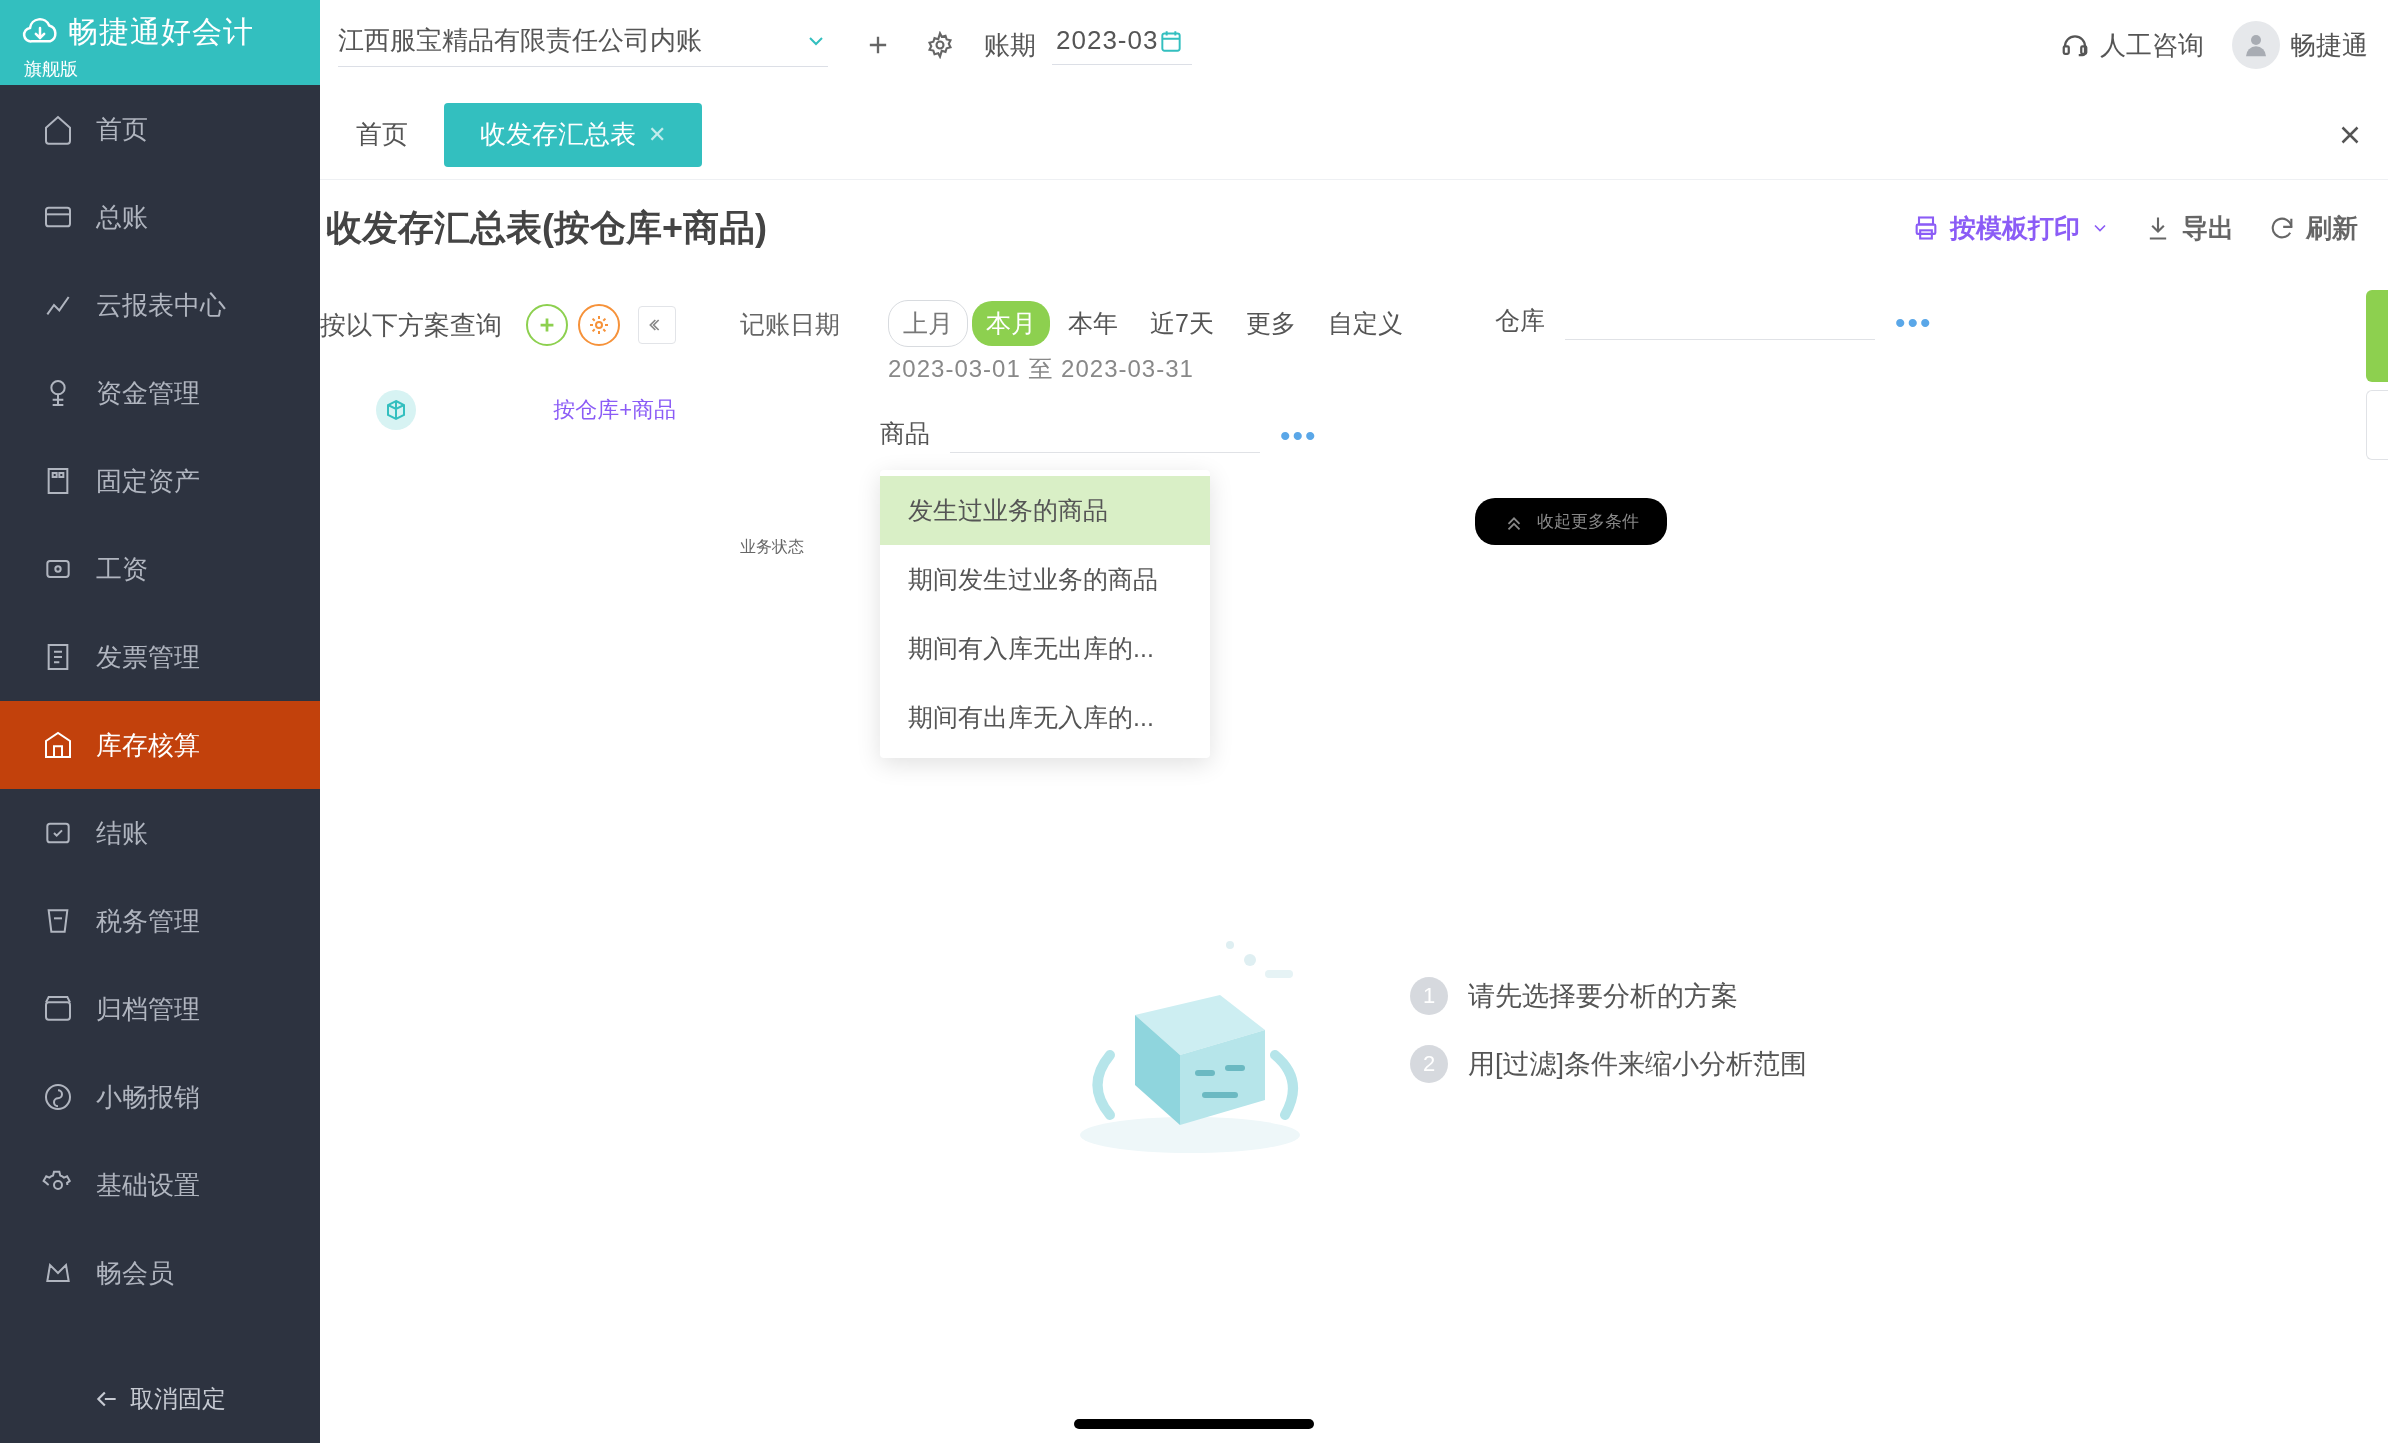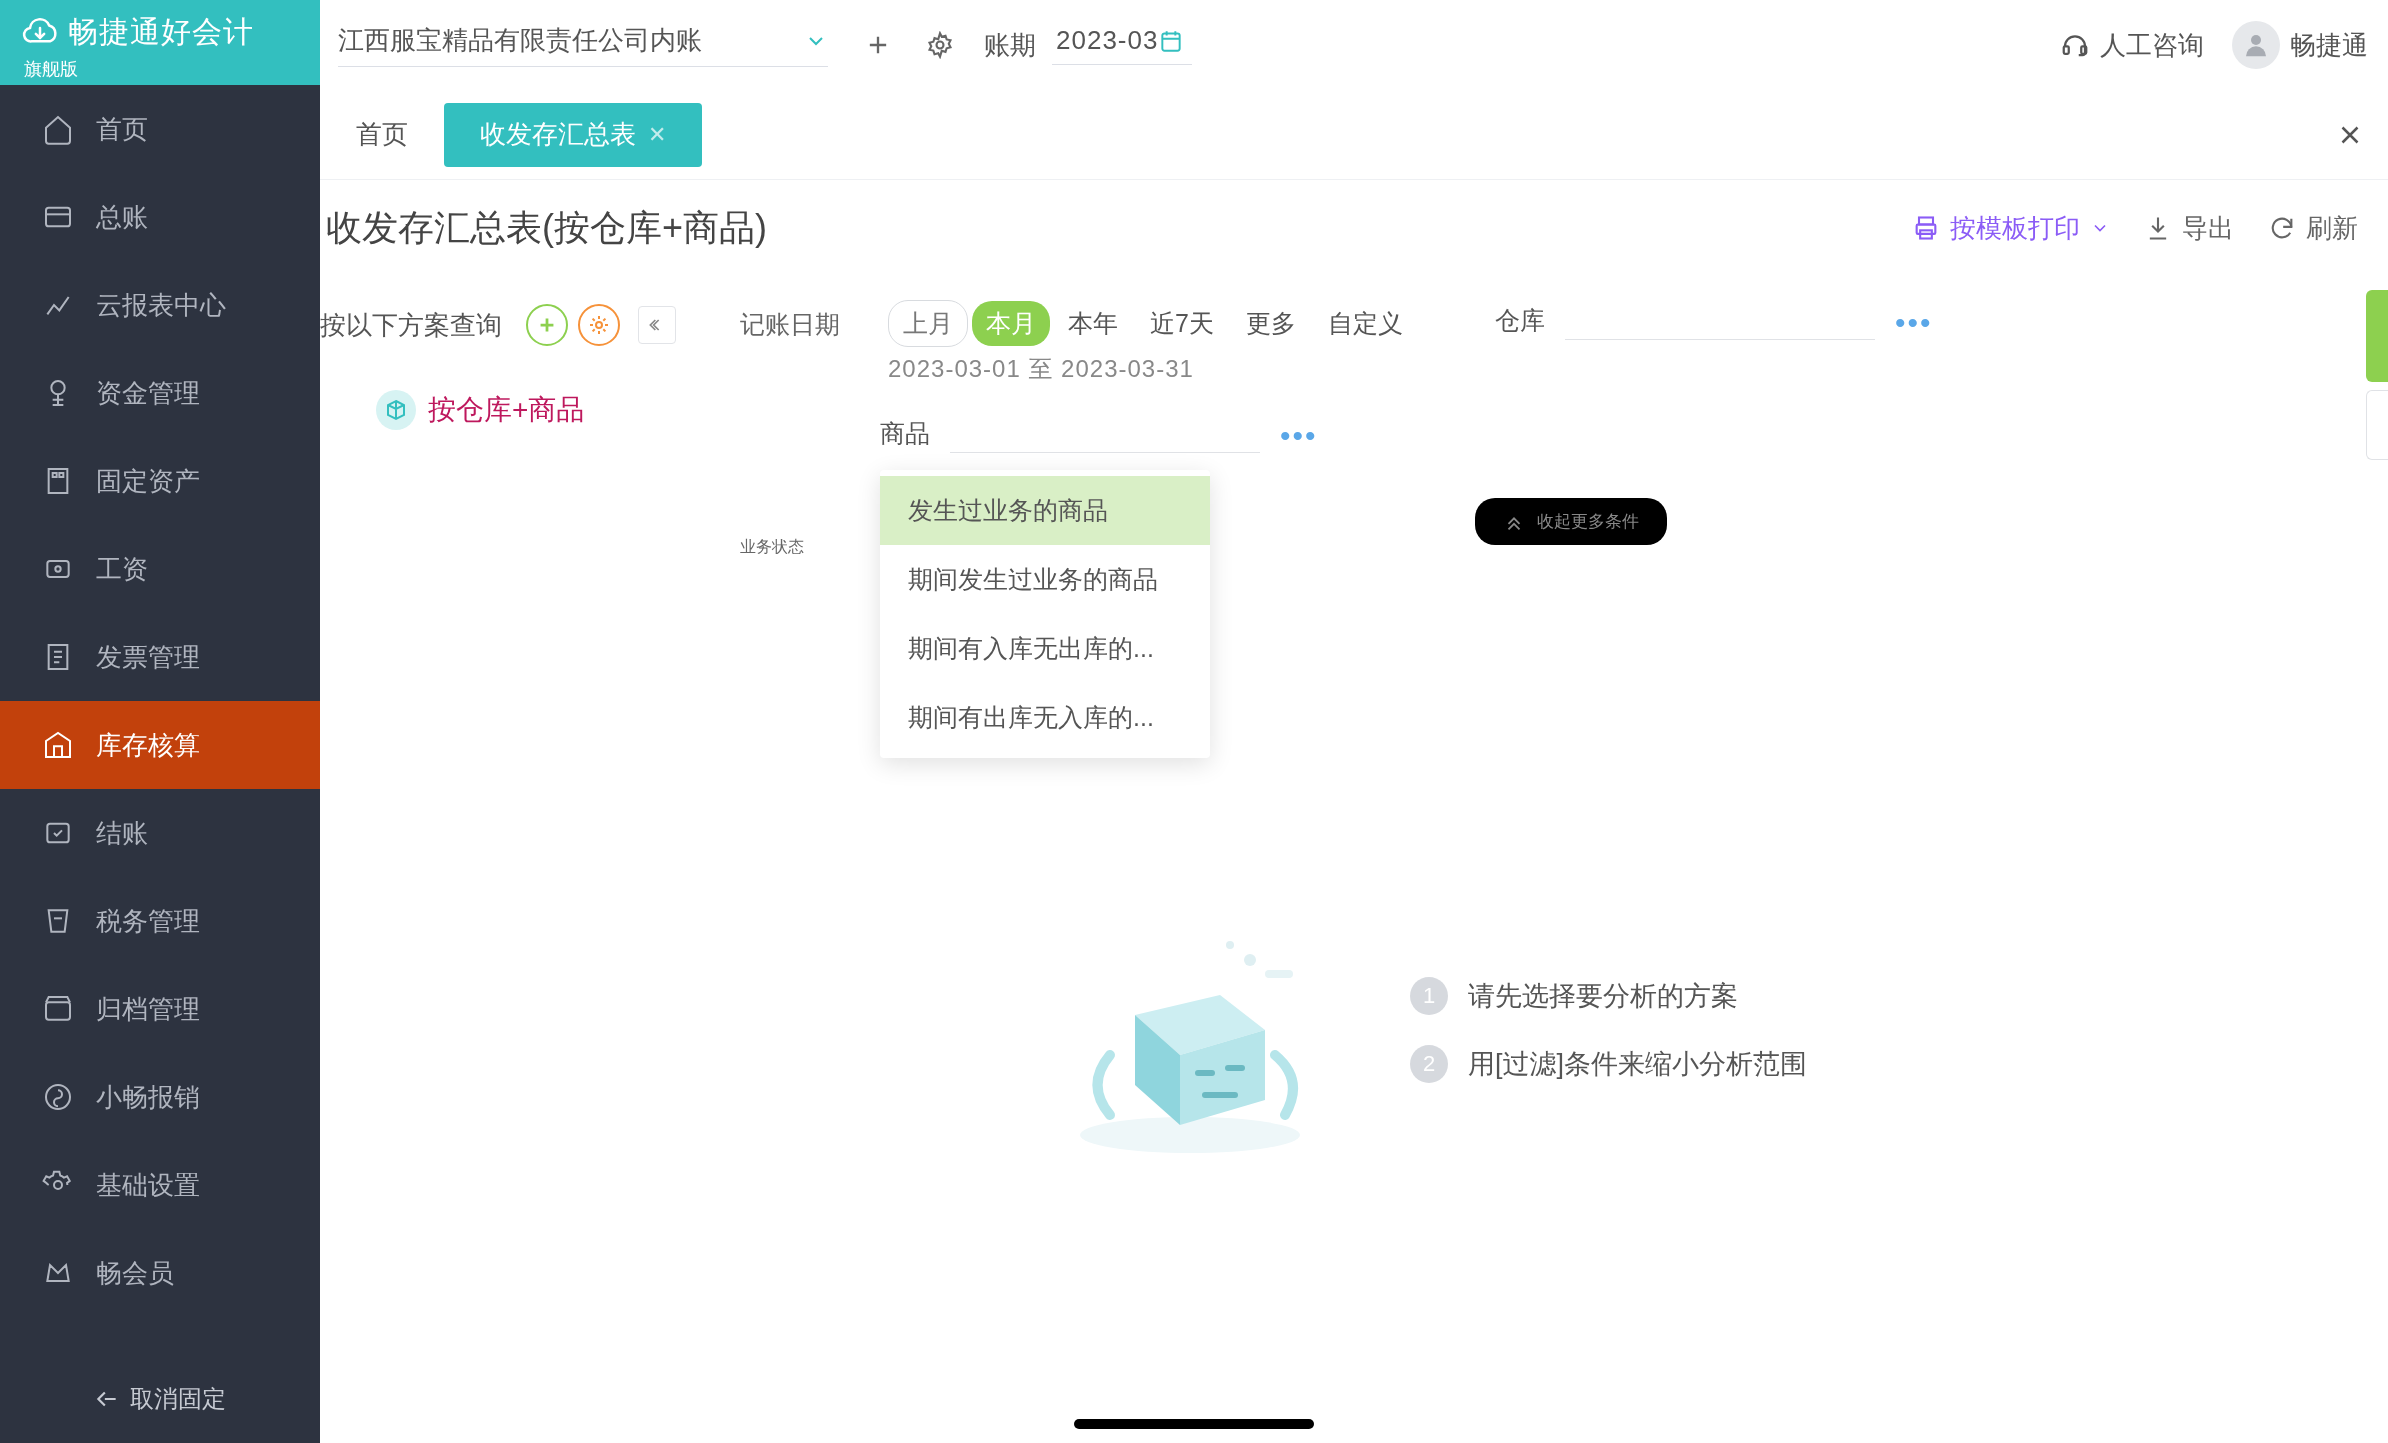--- a/index.html
+++ b/index.html
@@ -37,37 +37,37 @@
 
 .tabs { position:absolute; left:320px; top:90px; right:0; height:90px; display:flex; align-items:center; border-bottom:1px solid #eef0f3; }
 .tab { padding:0 36px; height:64px; display:flex; align-items:center; gap:12px; font-size:26px; color:#555; cursor:pointer; border-radius:4px; }
 .tab.active { background:#33bfbf; color:#fff; }
 .tab.active .tab-close { color:#c3ecec; }
 .tab-close { font-size:22px; }
 .tabs-close-all { margin-left:auto; margin-right:14px; width:48px; height:48px; display:flex; align-items:center; justify-content:center; cursor:pointer; color:#555; }
 .tabs-close-all svg { width:30px; height:30px; }
 
 
-.page-head { position:absolute; left:320px; top:180px; right:0; height:96px; display:flex; align-items:center; padding:0 30px 0 6px; }
+.page-head { position:absolute; left:320px; top:180px; right:0; height:96px; display:flex; align-items:center; padding:0 30px 0 6px;font-weight:bold; }
 .page-title { font-size:36px; color:#444; }
 .head-actions { margin-left:auto; display:flex; align-items:center; gap:34px; font-size:26px; color:#666; }
 .head-actions .btn { display:flex; align-items:center; gap:10px; cursor:pointer; }
 .head-actions .disabled { color:#8b5cf6; }
 .head-actions svg { width:28px; height:28px; }
 
 
 .scheme { position:absolute; left:320px; top:304px; width:356px; }
 .scheme-head { display:flex; align-items:center; gap:10px; font-size:26px; color:#555; }
 .circ { width:42px; height:42px; border-radius:50%; border:2px solid #8dd04f; display:flex; align-items:center; justify-content:center; cursor:pointer; }
 .circ.green svg { color:#8dd04f; width:22px; height:22px; }
 .circ.orange { border-color:#f6923a; }
 .circ.orange svg { color:#f6923a; width:24px; height:24px; }
 .collapse-btn { width:38px; height:38px; border:1px solid #e2e4e8; border-radius:4px; display:flex; align-items:center; justify-content:center; margin-left:8px; cursor:pointer; color:#888; }
 .collapse-btn svg{width:20px;height:20px;}
-.scheme-item { margin-top:44px; margin-left:56px; display:flex; align-items:center; gap:12px; font-size:28px; color:#be185d; cursor:pointer; }
+.scheme-item { margin-top:44px; margin-left:56px; display:flex; align-items:center; gap:12px; font-size:22px; color:#8b5cf6; cursor:pointer;justify-content:space-between; }
 .scheme-item .cube { width:40px; height:40px; border-radius:50%; background:#d7f3f3; display:flex; align-items:center; justify-content:center; }
 .scheme-item .cube svg { width:24px; height:24px; color:#33bfbf; }
 
 
 .filters { position:absolute; left:740px; top:300px; right:0; }
 .filter-row { display:flex; align-items:flex-start; gap:28px; font-size:25px; color:#555; margin-bottom:30px; flex-wrap:wrap; }
 .filter-label { width:120px; text-align:left; padding-top:8px; color:#666; }
 .pill-group { display:flex; gap:4px; align-items:center; }
 .pill { padding:6px 14px; border-radius:20px; cursor:pointer; }
 .pill.border { border:1px solid #d8dbdf; color:#777; }

